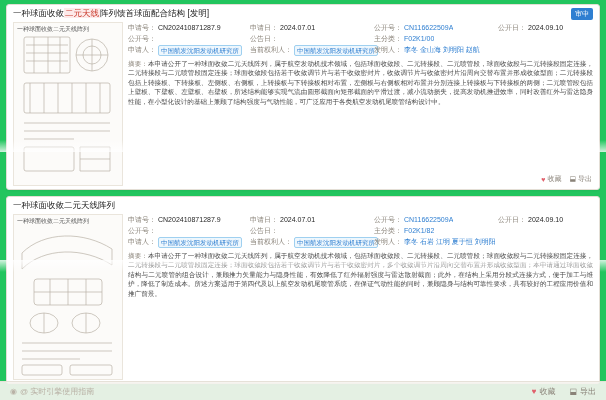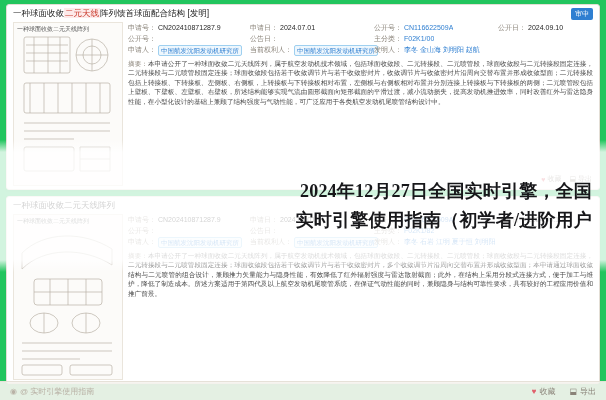--- a/index.html
+++ b/index.html
@@ -379,26 +379,20 @@
               <span class="f-val f-link">李冬  石岩  江明  夏于恒  刘明阳</span>
             </span>
         </div>
         <div class="abstract"><span class="lab">摘要：</span><span>本申请公开了一种球面收敛二元天线阵列，属于航空发动机技术领域，包括球面收敛段、二元转接段、二元喷管段；球面收敛段与二元转接段固定连接，二元转接段与二元喷管段固定连接；球面收敛段包括若干收敛调节片与若干收敛密封片，多个收敛调节片沿周向交替布置并形成收敛型面；本申请通过球面收敛结构与二元喷管的组合设计，兼顾推力矢量能力与隐身性能，有效降低了红外辐射强度与雷达散射截面；此外，在结构上采用分段式连接方式，便于加工与维护，降低了制造成本。所述方案适用于第四代及以上航空发动机尾喷管系统，在保证气动性能的同时，兼顾隐身与结构可靠性要求，具有较好的工程应用价值和推广前景。</span></div>
       </div>
     </div>
   </div>
 
   <div class="mid-fade"></div>
   <div class="mid-fade2"></div>
-  <div class="overlay">
-    <div class="overlay-text">
-      <div>2024年12月27日全国实时引擎，全国</div>
-      <div>实时引擎使用指南（初学者/进阶用户</div>
-    </div>
-  </div>
 
   <div class="bottom-bar">
     <div class="wm">
       <span>◉</span>
       <span>@ 实时引擎使用指南</span>
     </div>
     <div class="bottom-right">
       <span class="act">
           <span class="heart">♥</span>
           <span>收藏</span>

